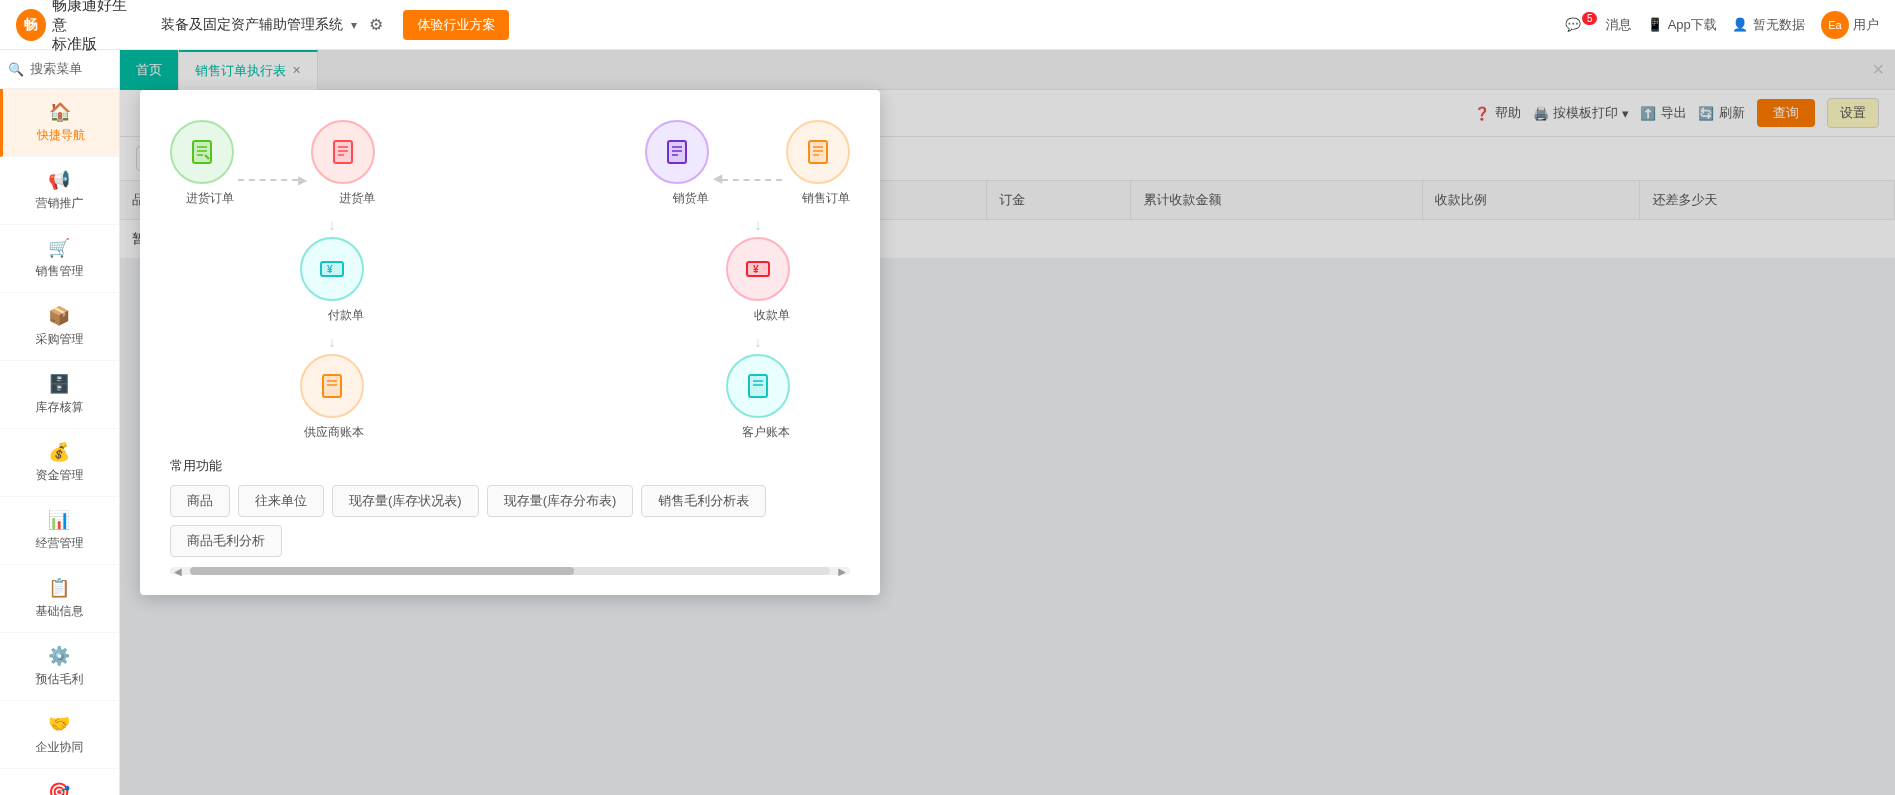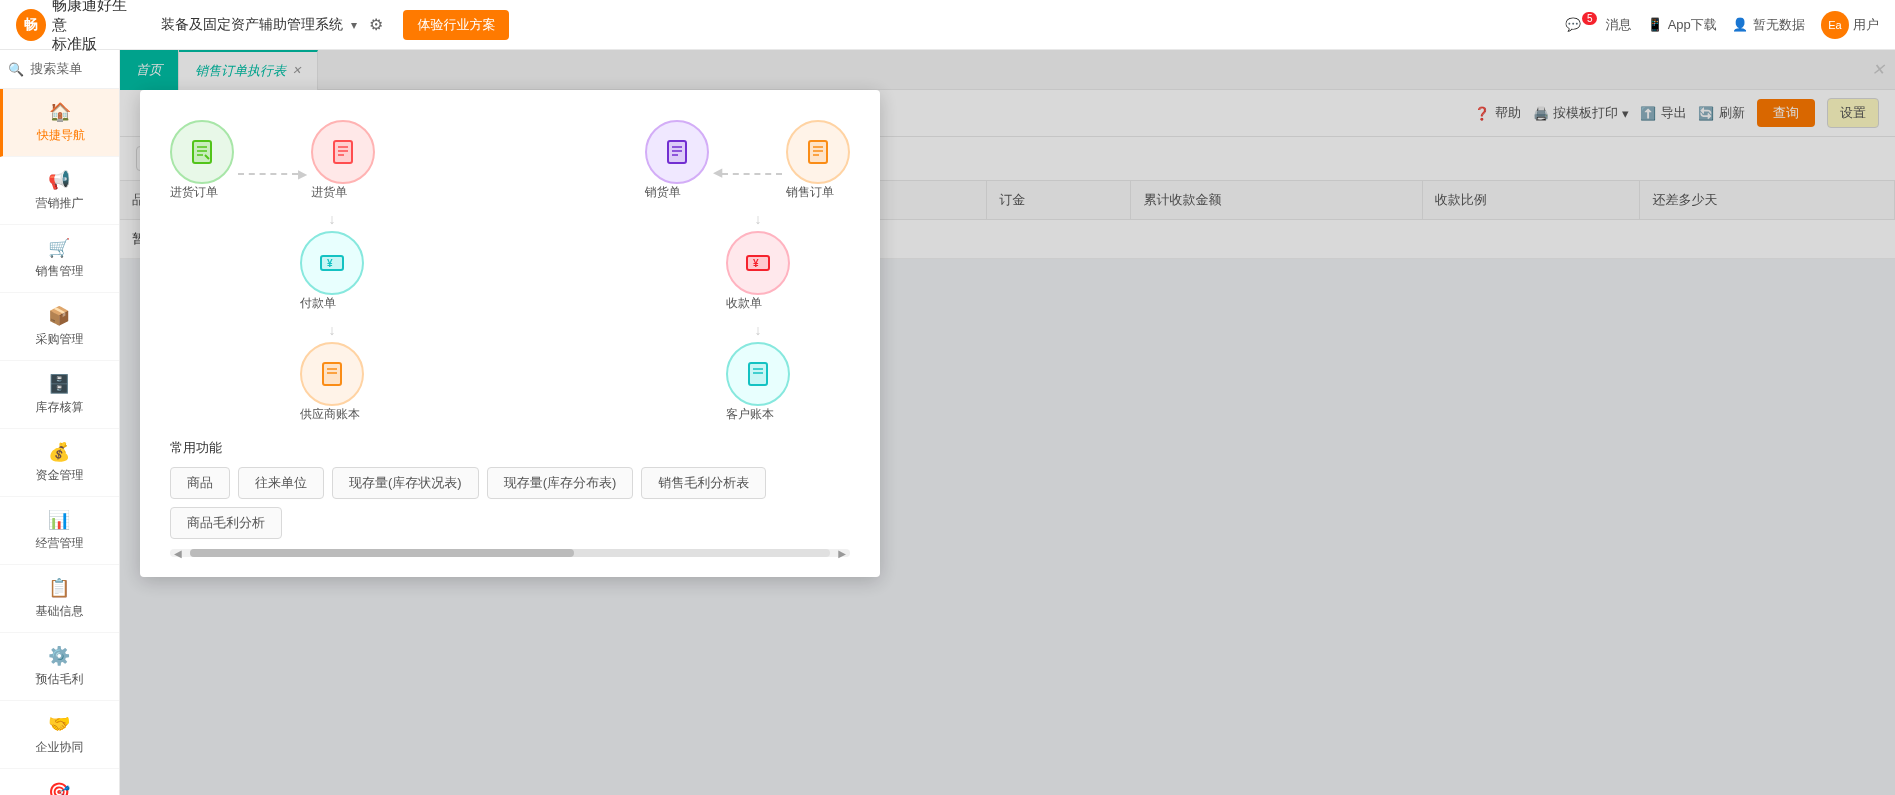--- a/index.html
+++ b/index.html
@@ -124,21 +124,20 @@
     }
 
     
     .tab-bar {
       height: 40px;
       background: #f5f5f5;
       display: flex;
       align-items: center;
       border-bottom: 1px solid #e8e8e8;
       padding: 0 0;
-      font-style: italic;
     }
     .tab-item {
       height: 40px;
       padding: 0 16px;
       display: flex;
       align-items: center;
       gap: 6px;
       cursor: pointer;
       font-size: 13px;
       color: #555;
@@ -280,21 +279,22 @@
       width: 740px;
       background: #fff;
       border-radius: 4px;
       box-shadow: 0 4px 20px rgba(0,0,0,0.2);
       z-index: 300;
       padding: 30px 30px 20px 30px;
     }
     .flow-node {
       display: flex;
       flex-direction: column;
-      align-items: flex-start;
+      align-items: flex-end;
+      gap: 6px;
     }
     .flow-circle {
       width: 64px; height: 64px;
       border-radius: 50%;
       display: flex; align-items: center; justify-content: center;
       font-size: 24px;
       border: 2px solid transparent;
     }
     .flow-circle.green { background: #e8f8e8; border-color: #a8e6a8; color: #52c41a; }
     .flow-circle.pink { background: #ffe8e8; border-color: #ffb3b3; color: #ff4d4f; }

